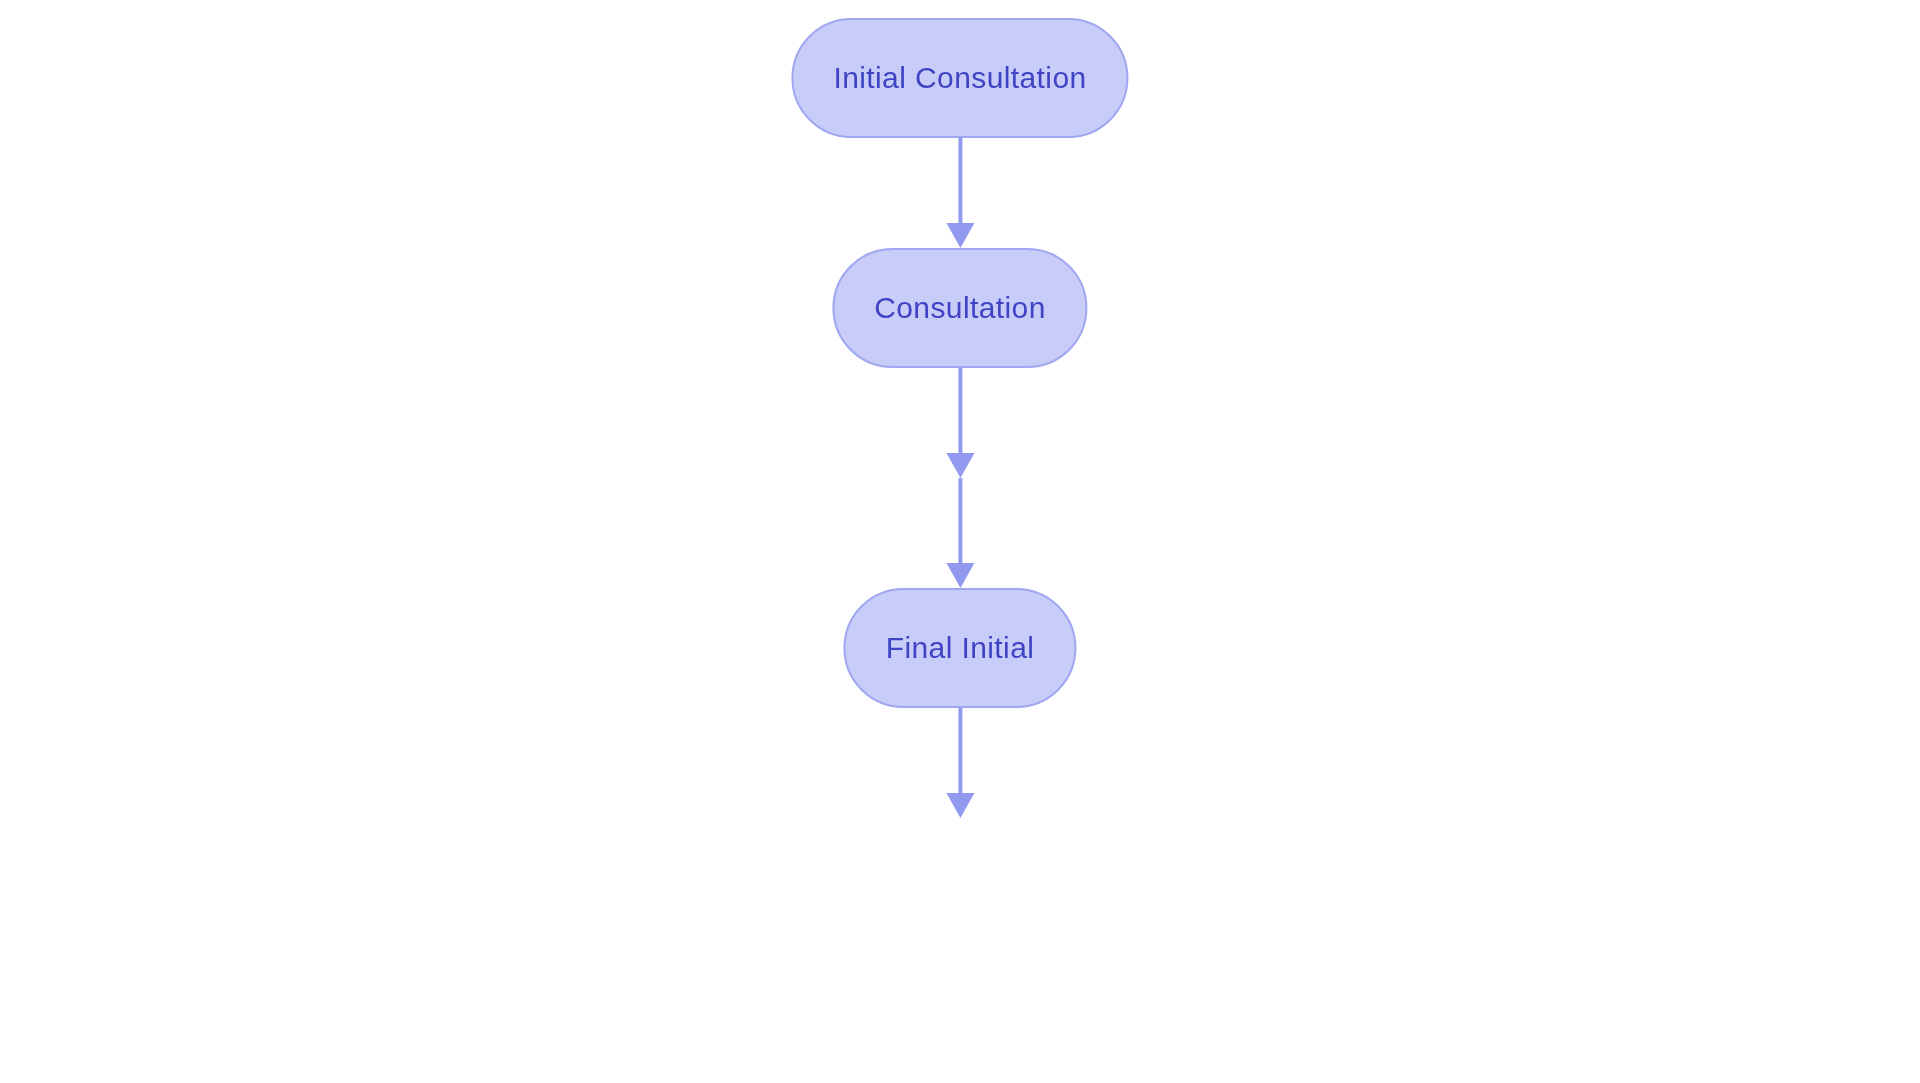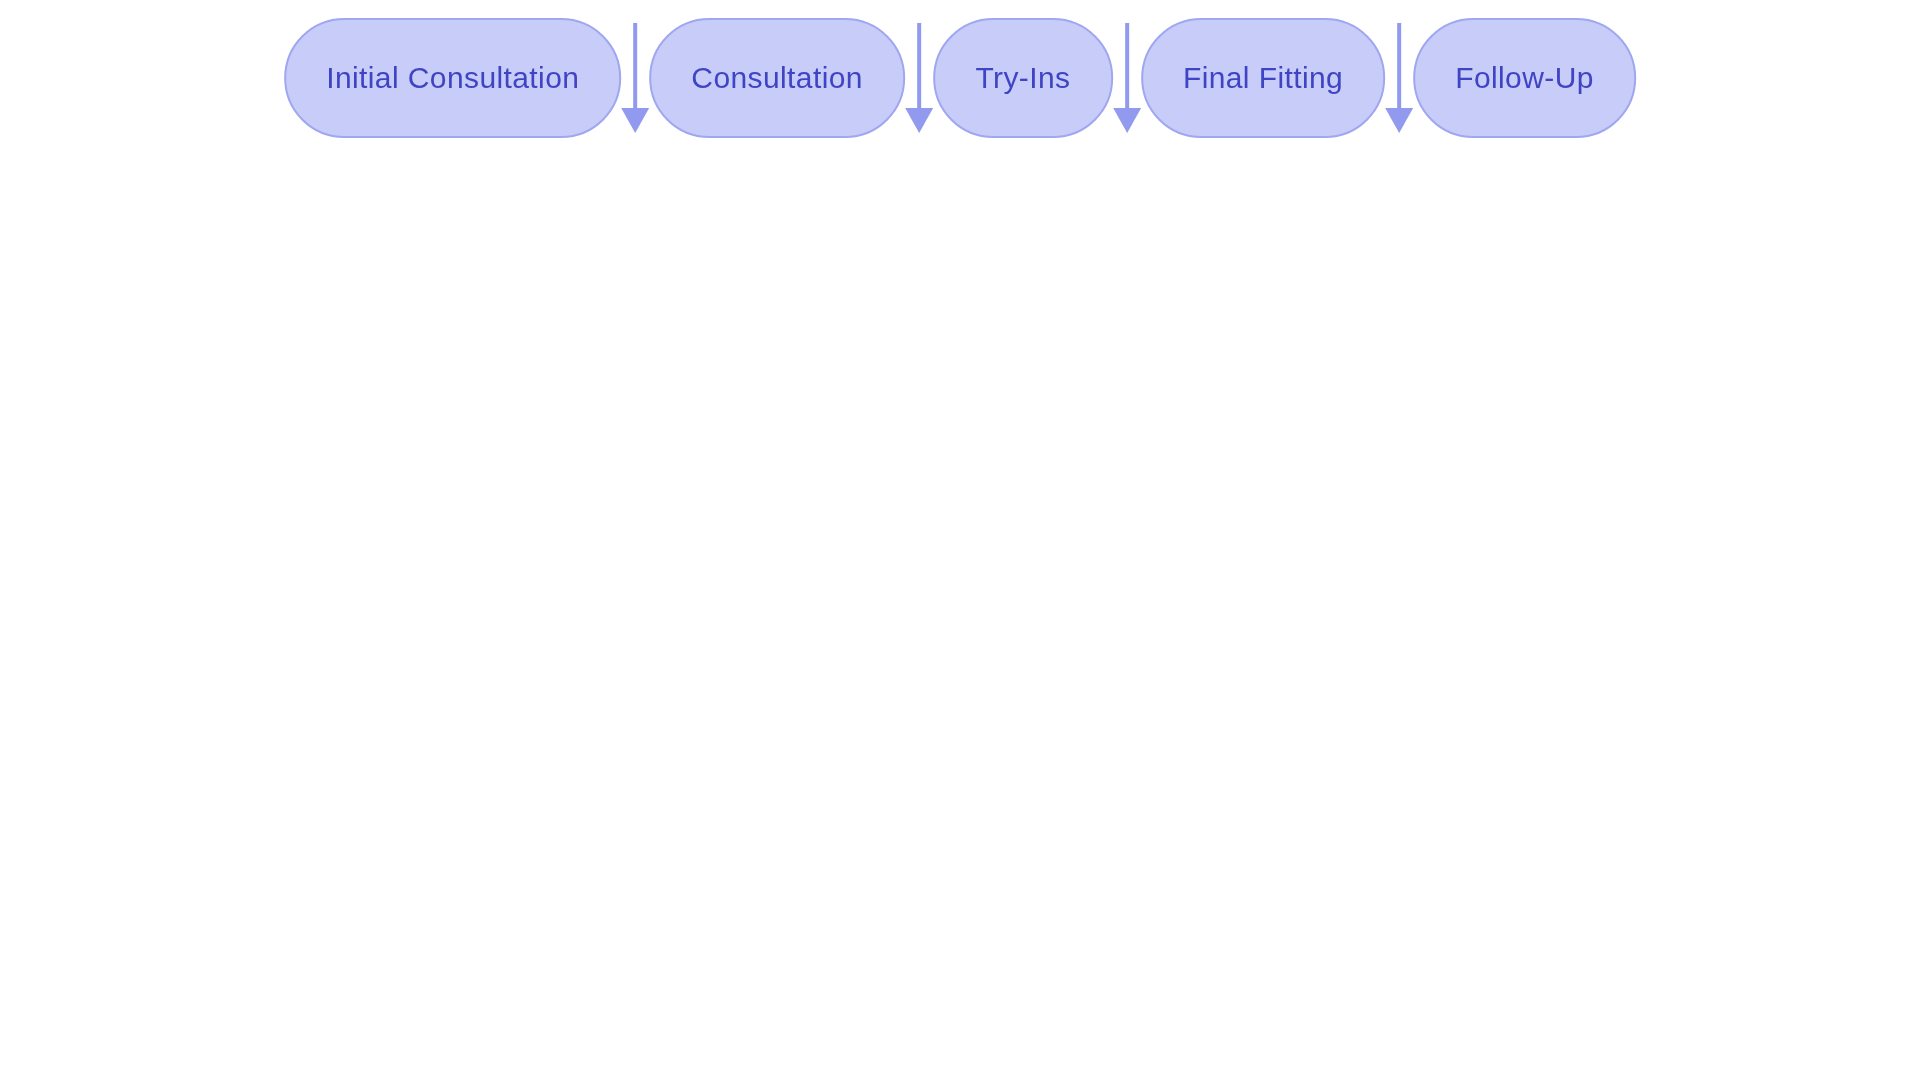--- a/index.html
+++ b/index.html
@@ -20,21 +20,21 @@
     height: 1083px;
     background: var(--background);
     overflow: hidden;
   }
   .flow {
     position: absolute;
     top: 18px;
     left: 50%;
     transform: translateX(-50%);
     display: flex;
-    flex-direction: row;
+    flex-direction: column;
     align-items: center;
   }
   .node {
     height: 120px;
     min-width: 180px;
     padding: 0 40px;
     border-radius: 60px;
     background: var(--node-fill);
     border: 2px solid var(--node-border);
     display: flex;
@@ -86,36 +86,30 @@
 
     <div class="node">
       <span class="node-label">Consultation</span>
     </div>
 
     <div class="arrow">
       <div class="arrow-line"></div>
       <div class="arrow-head"></div>
     </div>
 
+
+    <div class="arrow">
+      <div class="arrow-line"></div>
+      <div class="arrow-head"></div>
+    </div>
+
     <div class="node">
-      <span class="node-label">Try-Ins</span>
+      <span class="node-label">Final Initial</span>
     </div>
 
     <div class="arrow">
       <div class="arrow-line"></div>
       <div class="arrow-head"></div>
     </div>
 
-    <div class="node">
-      <span class="node-label">Final Fitting</span>
-    </div>
-
-    <div class="arrow">
-      <div class="arrow-line"></div>
-      <div class="arrow-head"></div>
-    </div>
-
-    <div class="node">
-      <span class="node-label">Follow-Up</span>
-    </div>
 
   </div>
 </div>
 
 </body></html>

